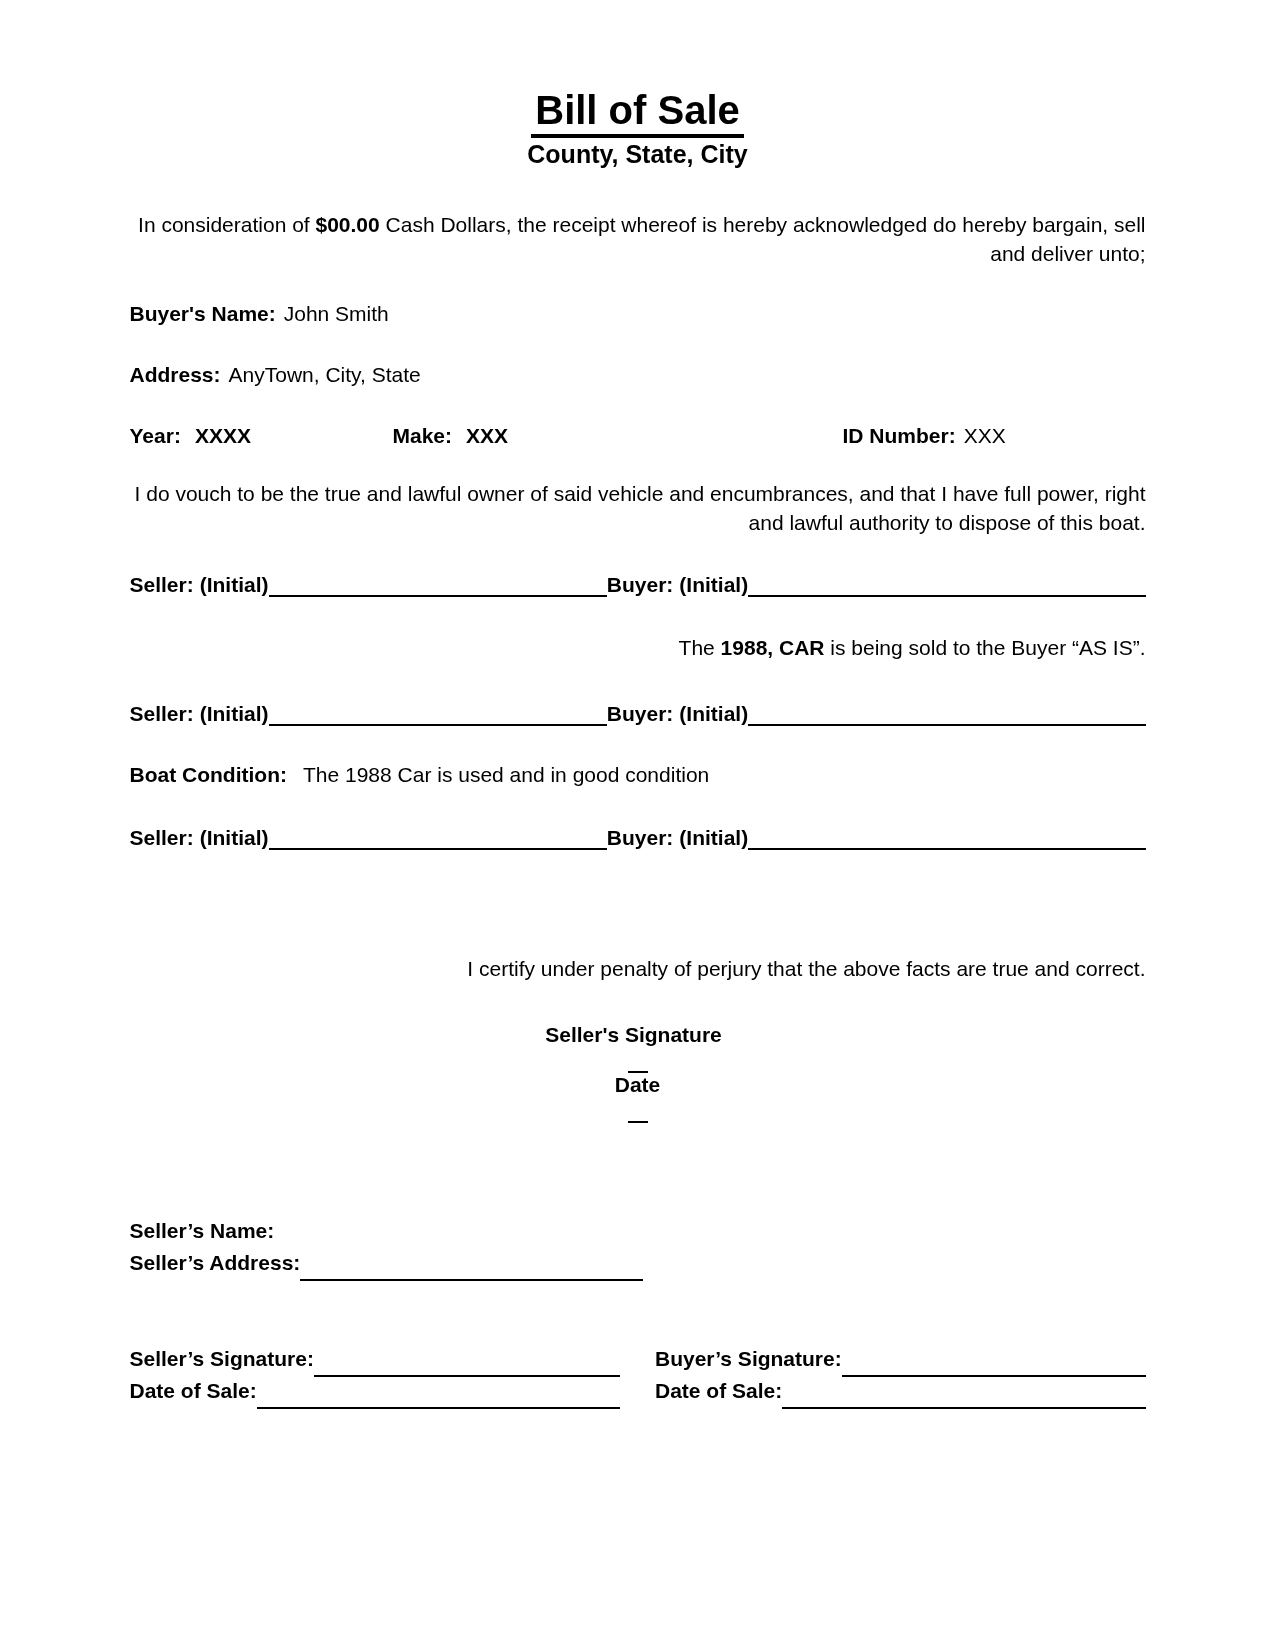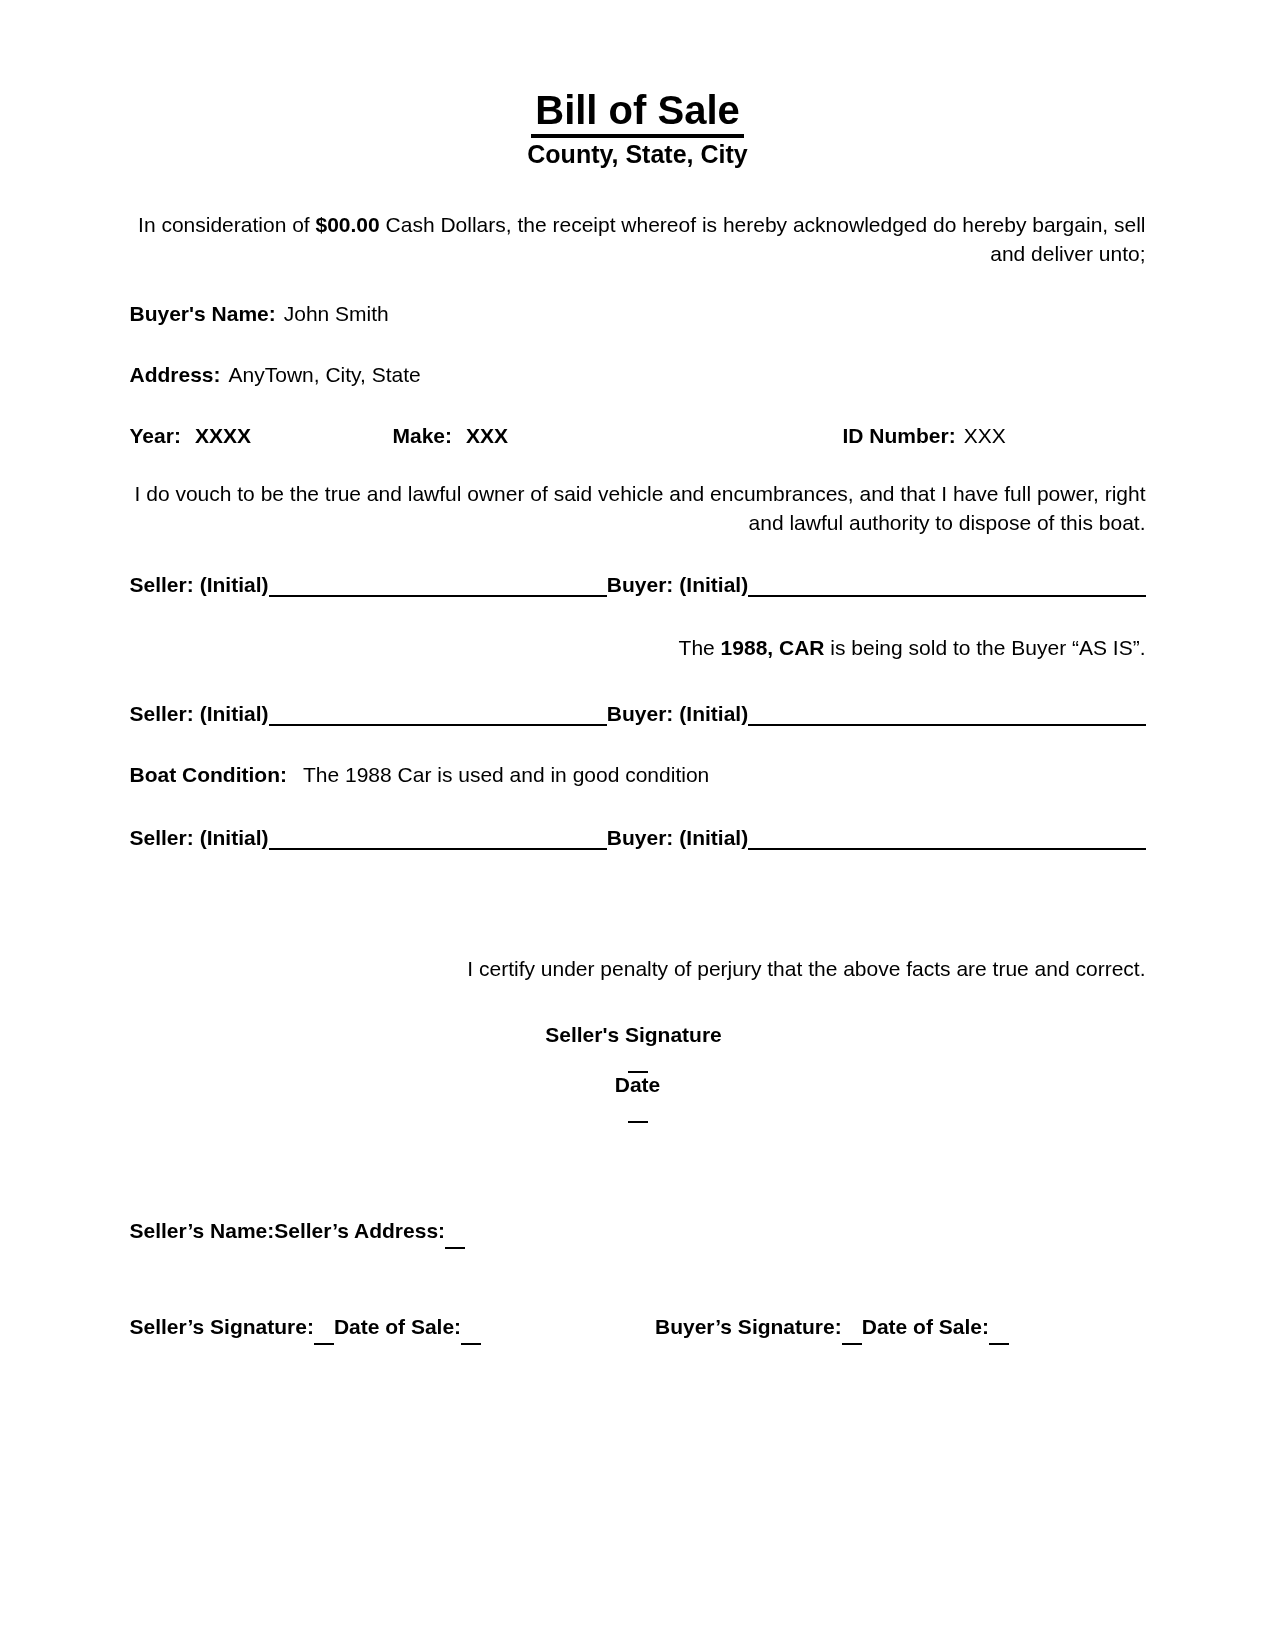--- a/index.html
+++ b/index.html
@@ -57,21 +57,21 @@
   .sig-row .grow-date { flex-grow: 273; }
 
   .condition-row { margin-bottom: 37px; }
   .condition-row .value { margin-left: 16px; }
 
   .gap-lg { height: 68px; }
   .gap-xl { height: 92px; }
   .gap-cols { height: 64px; }
 
   .cols { display: flex; gap: 35px; }
-  .col { width: 513px; display: flex; flex-direction: row; }
+  .col { width: 513px; display: flex; flex-direction: column; }
   .col-row { display: flex; align-items: baseline; font-weight: bold; line-height: 32px; height: 32px; }
   .col-row .line { flex-grow: 1; }
   .cols-block { margin-bottom: 0; }
 </style>
 </head>
 <body>
 
 <div class="page">
 
   <div class="center">

